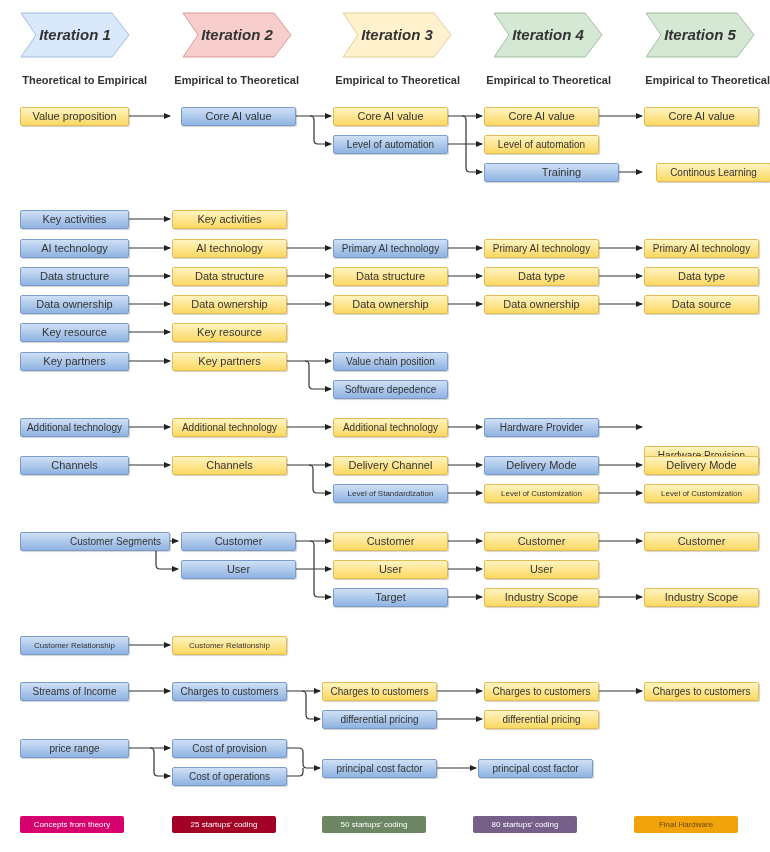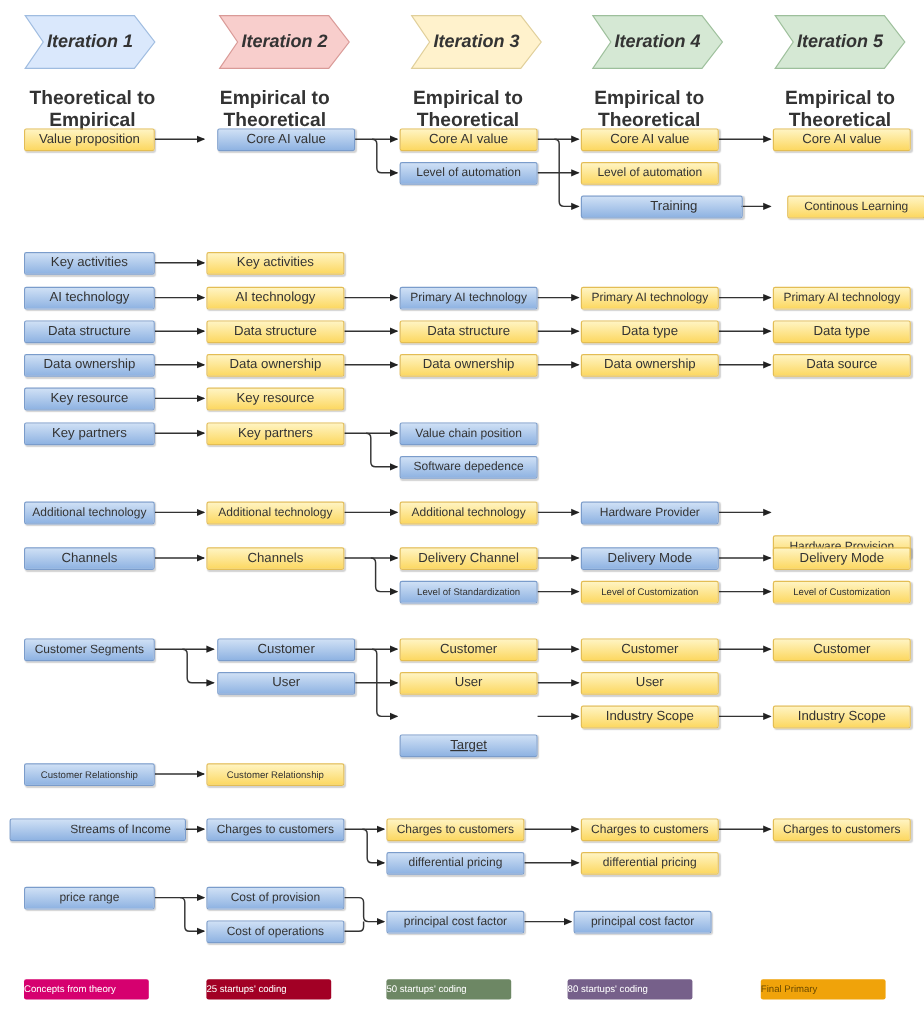--- a/index.html
+++ b/index.html
@@ -2,31 +2,31 @@
 <html><head>
 <meta charset="utf-8">
 <style>
   html, body { margin: 0; padding: 0; background: #ffffff; }
   body { width: 770px; height: 852px; position: relative; overflow: hidden;
          font-family: "Liberation Sans", sans-serif; }
   .chev { position: absolute; top: 12px; width: 110px; height: 46px; }
   .chev svg { position: absolute; left: 0; top: 0; }
   .chev-label { position: absolute; left: 0; top: 0; width: 110px; height: 46px;
                 line-height: 46px; text-align: center; font-size: 15px; font-weight: bold; color: #333; font-style: italic; }
-  .subtitle { position: absolute; top: 74px; width: 140px; text-align: center;
-              font-size: 16px; font-weight: bold; color: #333; }
+  .subtitle { position: absolute; top: 74px; width: 140px; text-align: right;
+              font-size: 11px; font-weight: bold; color: #333; }
   .box { position: absolute; height: 17px; line-height: 17px; text-align: center;
          font-size: 11px; color: #333; border-radius: 2px; white-space: nowrap; overflow: hidden;
          box-shadow: 1px 1px 1px rgba(0,0,0,0.18); }
   .box.blue { background: linear-gradient(#cfe0f5, #8fb3e2); border: 1px solid #7a9ccb; }
   .box.yellow { background: linear-gradient(#fff4c2, #fcd862); border: 1px solid #e3bd54; }
   .box.small { font-size: 8px; }
   .box.tight { font-size: 10px; }
   svg.links { position: absolute; left: 0; top: 0; }
-  .legend { position: absolute; top: 816px; height: 17px; line-height: 17px; text-align: left;
+  .legend { position: absolute; top: 816px; height: 17px; line-height: 17px; text-align: center;
             font-size: 8px; color: #fff; border-radius: 2px; }
 </style>
 </head>
 <body>
 
 <div class="chev" style="left:20px;">
   <svg width="110" height="46">
       <polygon points="1,1 92,1 109,23 92,45 1,45 16,23" fill="#dae8fc" stroke="#9fbce0"></polygon>
     </svg>
   <div class="chev-label">Iteration 1</div>
@@ -138,23 +138,23 @@
 
 <div class="box yellow" style="left:20px;top:107px;width:107px;">Value proposition</div>
 <div class="box blue" style="left:20px;top:210px;width:107px;">Key activities</div>
 <div class="box blue" style="left:20px;top:239px;width:107px;">AI technology</div>
 <div class="box blue" style="left:20px;top:267px;width:107px;">Data structure</div>
 <div class="box blue" style="left:20px;top:295px;width:107px;">Data ownership</div>
 <div class="box blue" style="left:20px;top:323px;width:107px;">Key resource</div>
 <div class="box blue" style="left:20px;top:352px;width:107px;">Key partners</div>
 <div class="box blue tight" style="left:20px;top:418px;width:107px;">Additional technology</div>
 <div class="box blue" style="left:20px;top:456px;width:107px;">Channels</div>
-<div class="box blue tight" style="left:20px;top:532px;width:107px;">Customer Segments</div>
+<div class="box blue tight" style="left:20px;top:532px;width:107px;padding-left:41px;">Customer Segments</div>
 <div class="box blue small" style="left:20px;top:636px;width:107px;">Customer Relationship</div>
-<div class="box blue tight" style="left:8px;top:682px;width:107px;padding-left:38px;">Streams of Income</div>
+<div class="box blue tight" style="left:20px;top:682px;width:107px;">Streams of Income</div>
 <div class="box blue tight" style="left:20px;top:739px;width:107px;">price range</div>
 
 <div class="box blue" style="left:181px;top:107px;width:113px;">Core AI value</div>
 <div class="box yellow" style="left:172px;top:210px;width:113px;">Key activities</div>
 <div class="box yellow" style="left:172px;top:239px;width:113px;">AI technology</div>
 <div class="box yellow" style="left:172px;top:267px;width:113px;">Data structure</div>
 <div class="box yellow" style="left:172px;top:295px;width:113px;">Data ownership</div>
 <div class="box yellow" style="left:172px;top:323px;width:113px;">Key resource</div>
 <div class="box yellow" style="left:172px;top:352px;width:113px;">Key partners</div>
 <div class="box yellow tight" style="left:172px;top:418px;width:113px;">Additional technology</div>
@@ -171,21 +171,21 @@
 <div class="box blue tight" style="left:333px;top:239px;width:113px;">Primary AI technology</div>
 <div class="box yellow" style="left:333px;top:267px;width:113px;">Data structure</div>
 <div class="box yellow" style="left:333px;top:295px;width:113px;">Data ownership</div>
 <div class="box blue tight" style="left:333px;top:352px;width:113px;">Value chain position</div>
 <div class="box blue tight" style="left:333px;top:380px;width:113px;">Software depedence</div>
 <div class="box yellow tight" style="left:333px;top:418px;width:113px;">Additional technology</div>
 <div class="box yellow" style="left:333px;top:456px;width:113px;">Delivery Channel</div>
 <div class="box blue small" style="left:333px;top:484px;width:113px;">Level of Standardization</div>
 <div class="box yellow" style="left:333px;top:532px;width:113px;">Customer</div>
 <div class="box yellow" style="left:333px;top:560px;width:113px;">User</div>
-<div class="box blue" style="left:333px;top:612px;width:113px;text-decoration:underline;">Target</div>
+<div class="box blue" style="left:333px;top:588px;width:113px;">Target</div>
 <div class="box yellow tight" style="left:322px;top:682px;width:113px;">Charges to customers</div>
 <div class="box blue tight" style="left:322px;top:710px;width:113px;">differential pricing</div>
 <div class="box blue tight" style="left:322px;top:759px;width:113px;">principal cost factor</div>
 
 <div class="box yellow" style="left:484px;top:107px;width:113px;">Core AI value</div>
 <div class="box yellow tight" style="left:484px;top:135px;width:113px;">Level of automation</div>
 <div class="box blue" style="left:484px;top:163px;width:113px;padding-left:20px;">Training</div>
 <div class="box yellow tight" style="left:484px;top:239px;width:113px;">Primary AI technology</div>
 <div class="box yellow" style="left:484px;top:267px;width:113px;">Data type</div>
 <div class="box yellow" style="left:484px;top:295px;width:113px;">Data ownership</div>
@@ -208,13 +208,13 @@
 <div class="box yellow" style="left:644px;top:456px;width:113px;">Delivery Mode</div>
 <div class="box yellow small" style="left:644px;top:484px;width:113px;">Level of Customization</div>
 <div class="box yellow" style="left:644px;top:532px;width:113px;">Customer</div>
 <div class="box yellow" style="left:644px;top:588px;width:113px;">Industry Scope</div>
 <div class="box yellow tight" style="left:644px;top:682px;width:113px;">Charges to customers</div>
 
 <div class="legend" style="left:20px;width:104px;background:#d6006f;">Concepts from theory</div>
 <div class="legend" style="left:172px;width:104px;background:#a20025;">25 startups' coding</div>
 <div class="legend" style="left:322px;width:104px;background:#6d8764;">50 startups' coding</div>
 <div class="legend" style="left:473px;width:104px;background:#76608a;">80 startups' coding</div>
-<div class="legend" style="left:634px;width:104px;background:#f0a30a;color:#6b4a00;">Final Primary</div>
+<div class="legend" style="left:634px;width:104px;background:#f0a30a;color:#6b4a00;">Final Hardware</div>
 
 </body></html>

